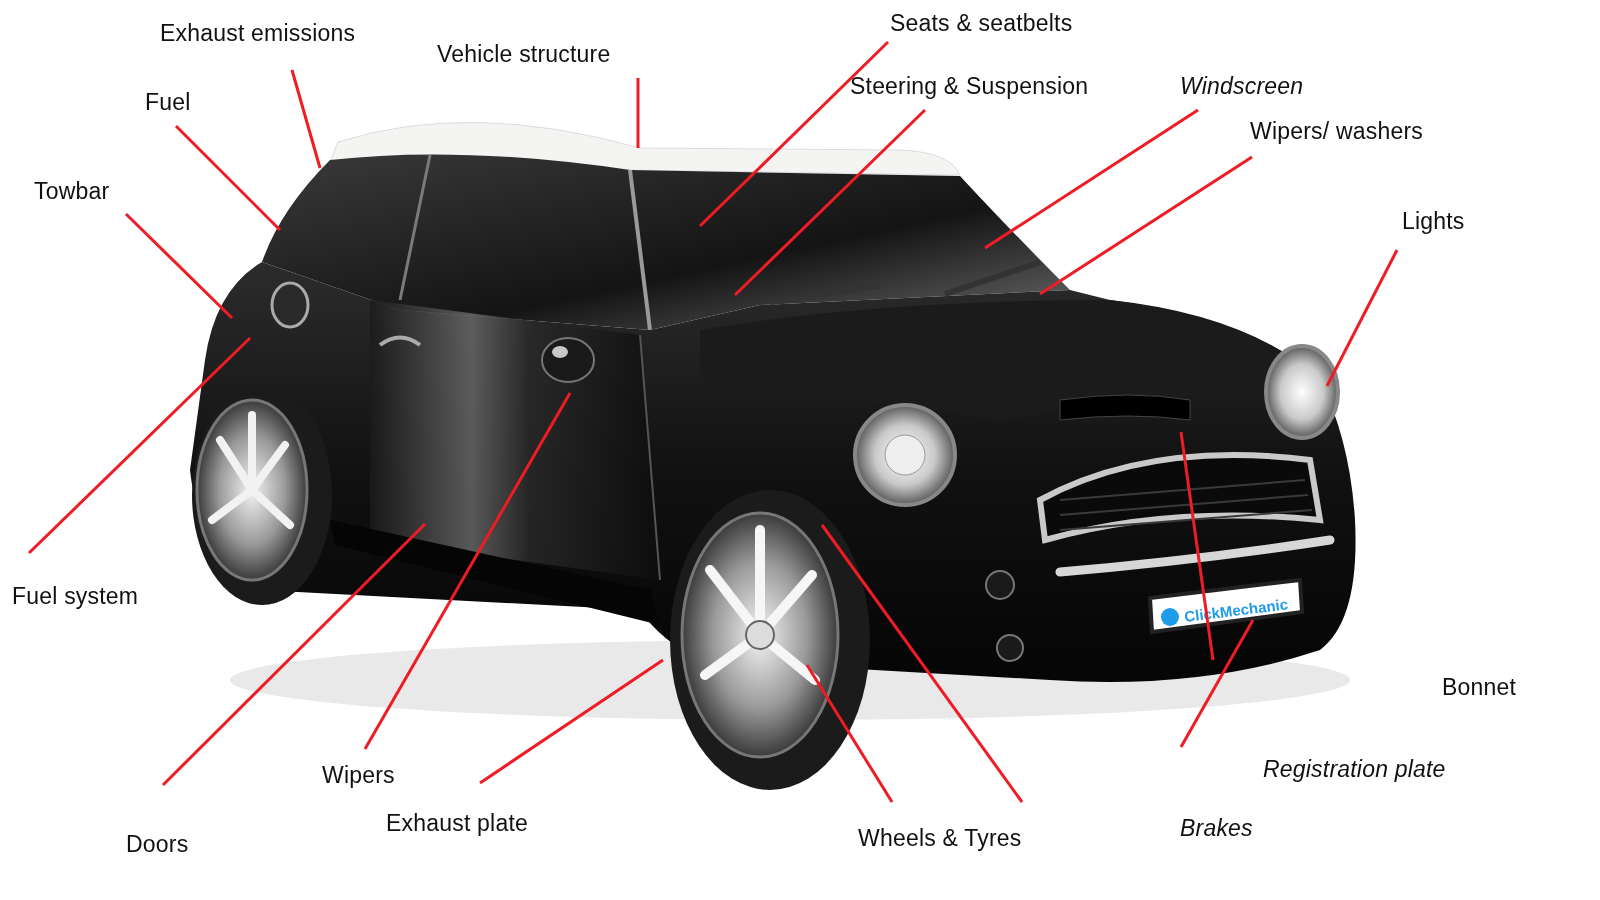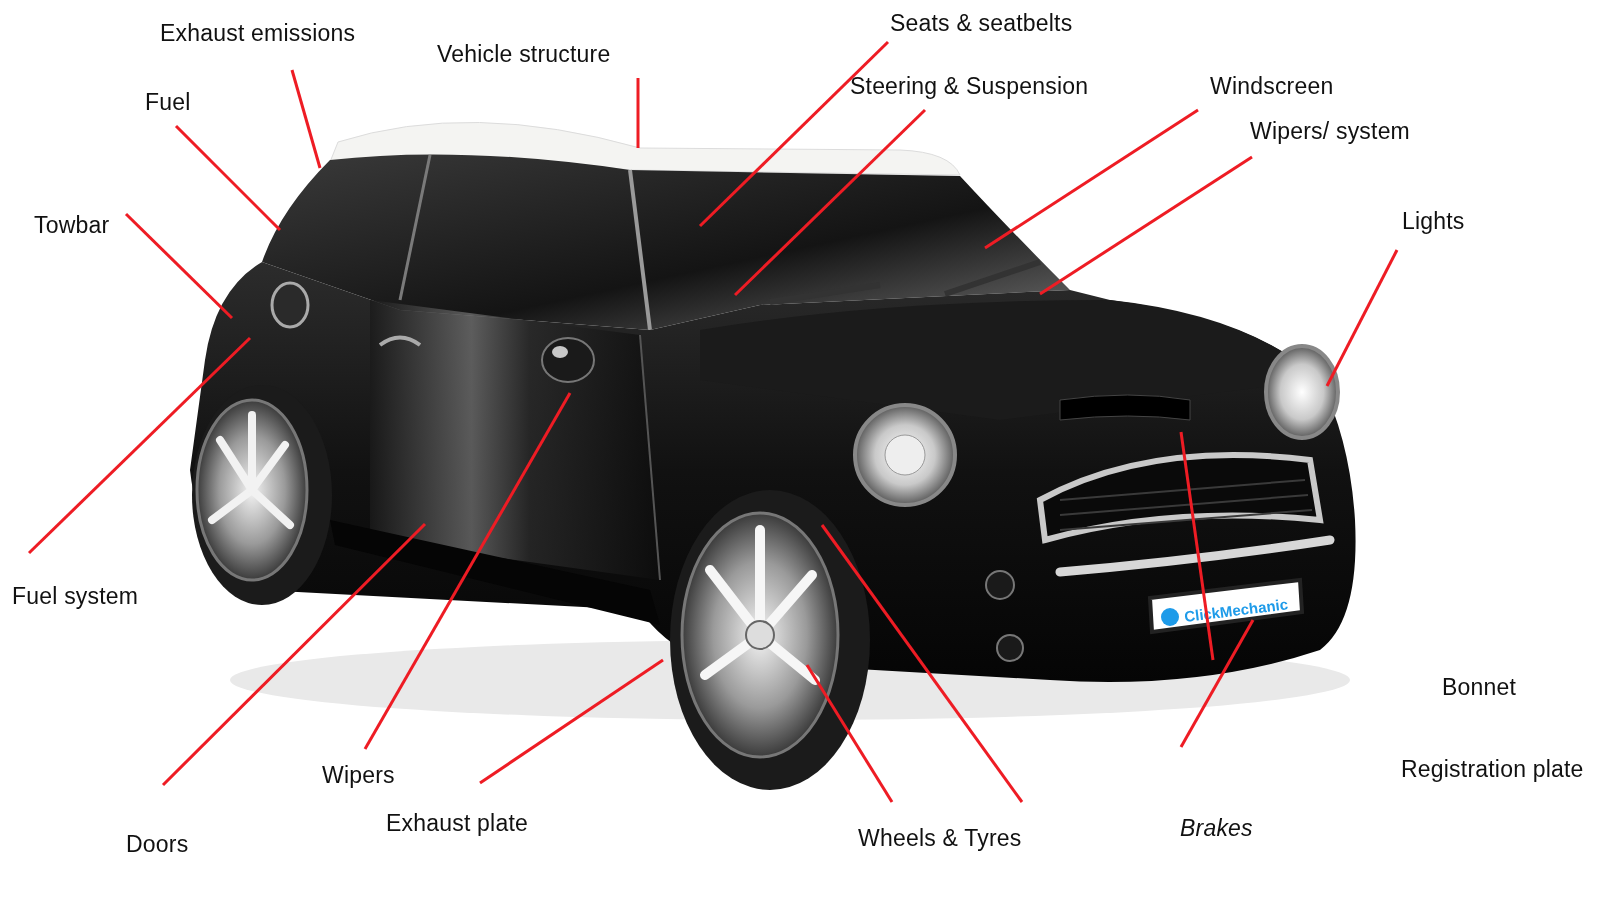--- a/index.html
+++ b/index.html
@@ -133,26 +133,26 @@
         <line x1="1022" y1="802" x2="822" y2="525" class="leader" stroke="#ee1c24"></line>
         <line x1="1181" y1="747" x2="1253" y2="620" class="leader" stroke="#ee1c24"></line>
         <line x1="1213" y1="660" x2="1181" y2="432" class="leader" stroke="#ee1c24"></line>
       </g>
   </svg>
 
   <div class="label" style="left:160px;top:14px;margin-top:8px;">Exhaust emissions</div>
   <div class="label" style="left:437px;top:43px;">Vehicle structure</div>
   <div class="label" style="left:890px;top:12px;text-align:center;">Seats &amp; seatbelts</div>
   <div class="label" style="left:850px;top:75px;">Steering &amp; Suspension</div>
-  <div class="label" style="left:1210px;top:75px;">Windscreen</div>
-  <div class="label" style="left:1250px;top:120px;">Wipers/ system</div>
+  <div class="label" style="left:1180px;top:75px;font-style:italic;">Windscreen</div>
+  <div class="label" style="left:1250px;top:120px;">Wipers/ washers</div>
   <div class="label" style="left:1402px;top:210px;">Lights</div>
   <div class="label" style="left:145px;top:91px;">Fuel</div>
-  <div class="label" style="left:34px;top:180px;margin-top:34px;">Towbar</div>
+  <div class="label" style="left:34px;top:180px;">Towbar</div>
   <div class="label" style="left:12px;top:585px;">Fuel system</div>
   <div class="label" style="left:126px;top:833px;">Doors</div>
   <div class="label" style="left:322px;top:764px;">Wipers</div>
   <div class="label" style="left:386px;top:812px;">Exhaust plate</div>
   <div class="label" style="left:858px;top:827px;">Wheels &amp; Tyres</div>
   <div class="label" style="left:1180px;top:817px;font-style:italic;">Brakes</div>
-  <div class="label" style="left:1401px;top:758px;">Registration plate</div>
+  <div class="label" style="left:1263px;top:758px;font-style:italic;">Registration plate</div>
   <div class="label" style="left:1442px;top:676px;">Bonnet</div>
 </div>
 
 </body></html>

